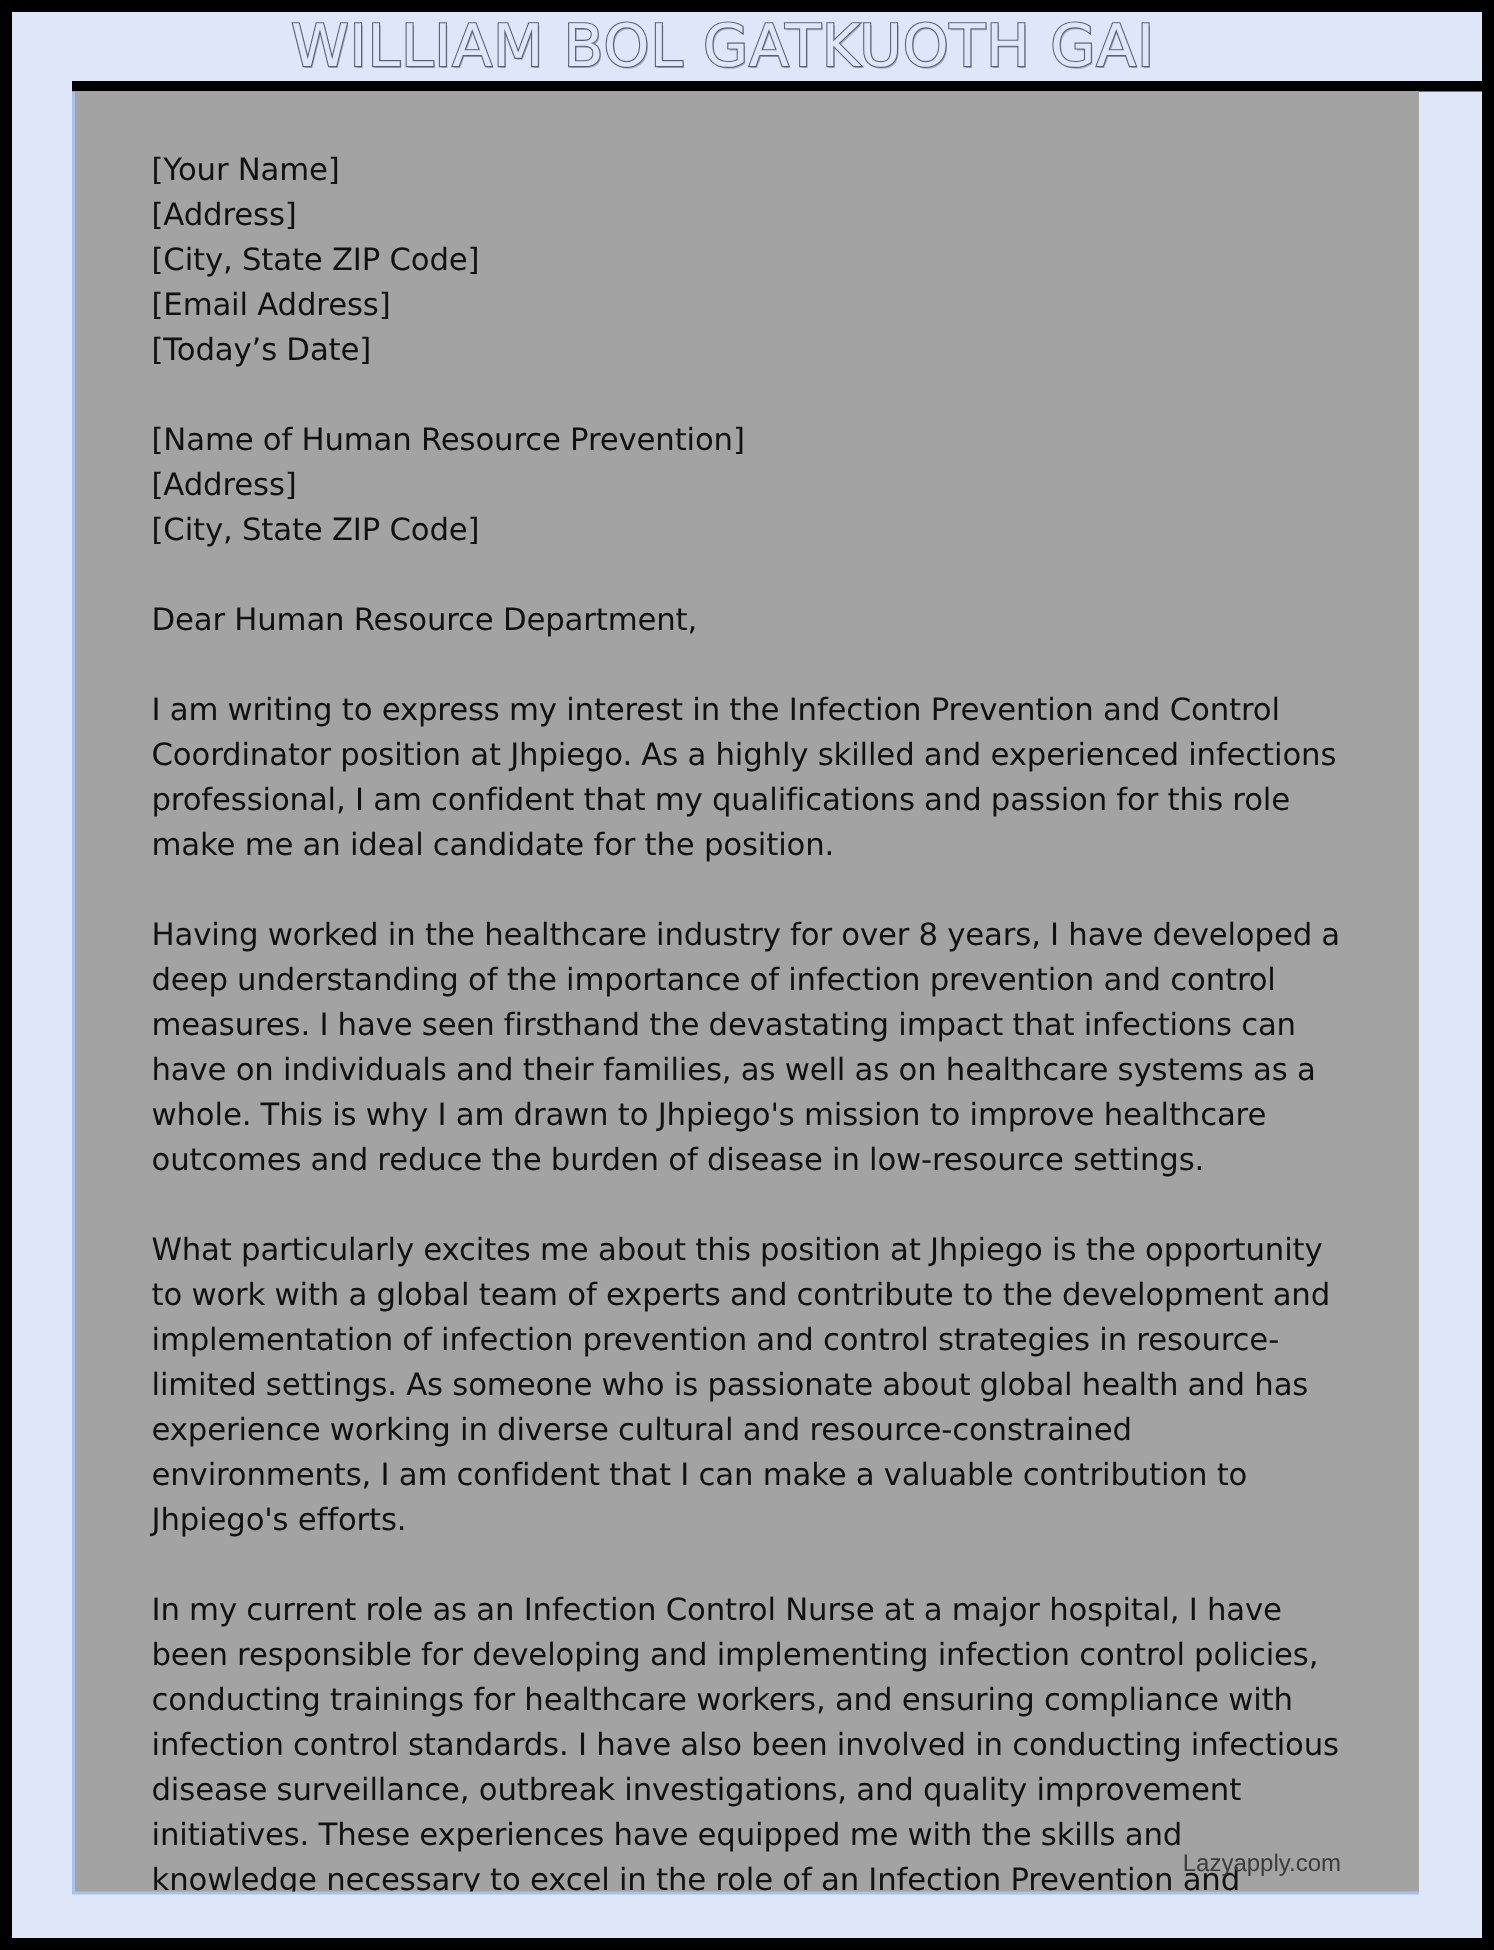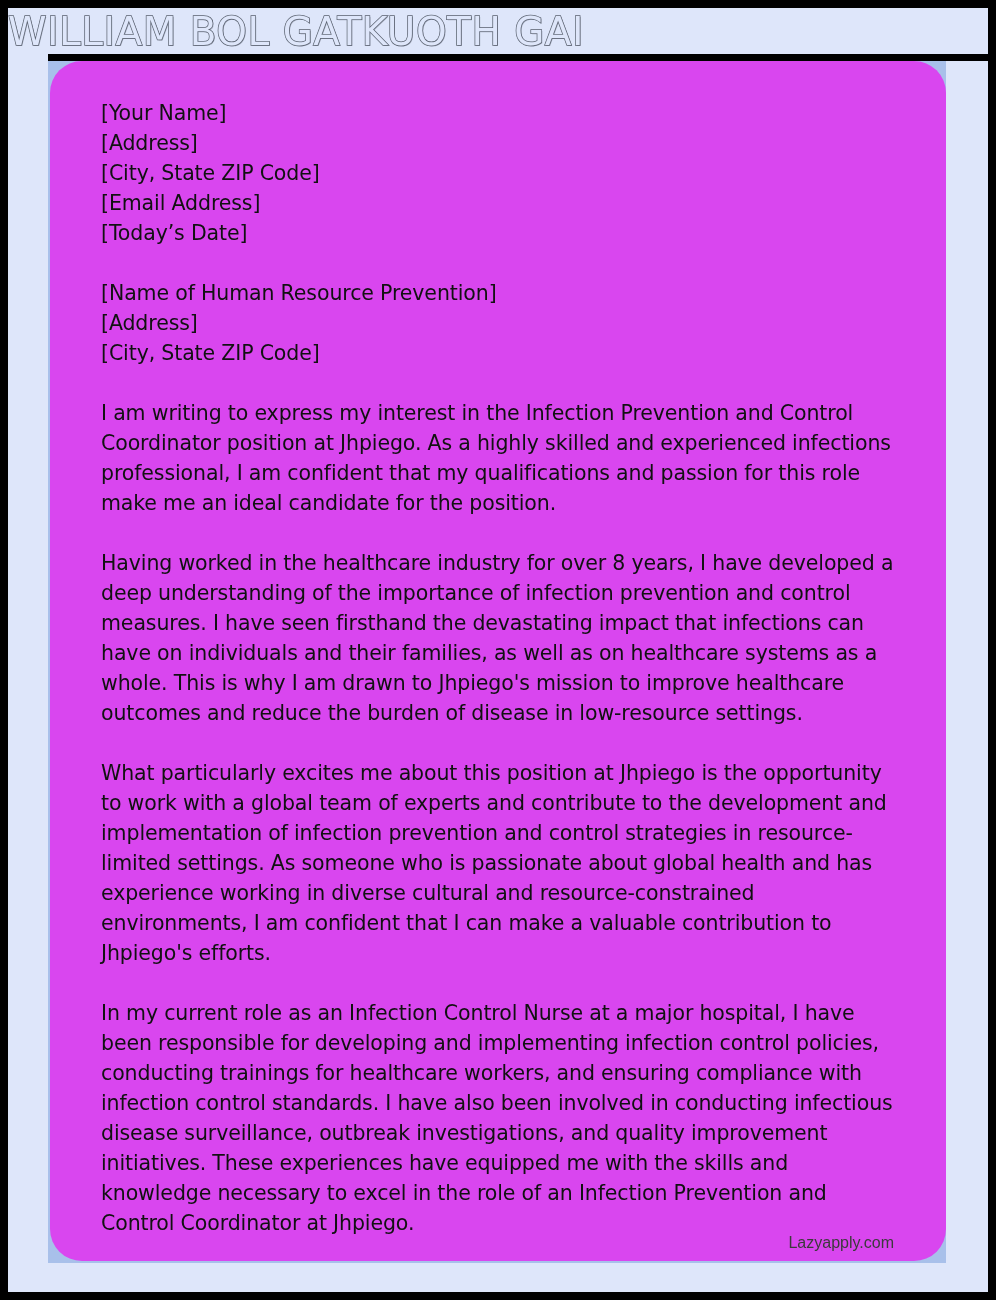--- a/index.html
+++ b/index.html
@@ -38,21 +38,21 @@
 
   
   .header-bar {
     position: absolute;
     left: 0;
     top: 0;
     width: 980px;
     height: 46px;
     display: flex;
     align-items: center;
-    justify-content: flex-start;
+    justify-content: center;
     padding-right: 32px;
   }
 
   .doc-title {
     font-family: "DejaVu Sans", sans-serif;
     font-size: 39px;
     font-weight: 400;
     letter-spacing: 0.5px;
     line-height: 1;
     white-space: nowrap;
@@ -83,23 +83,22 @@
     width: 898px;
     height: 1202px;
     background: #a8c0ea;
     padding: 0 0 2px 2px;
   }
 
   .sheet {
     position: relative;
     width: 896px;
     height: 1200px;
-    background: #d946ef;
+    background: #a3a3a3;
     overflow: hidden;
-    border-radius: 32px;
   }
 
   .sheet-body {
     position: absolute;
     left: 51px;
     top: 37px;
     width: 800px;
   }
 
   
@@ -160,20 +159,21 @@
             <div class="letter-line">[Email Address]</div>
             <div class="letter-line">[Today’s Date]</div>
           </div>
 
           <div class="address-block">
             <div class="letter-line">[Name of Human Resource Prevention]</div>
             <div class="letter-line">[Address]</div>
             <div class="letter-line">[City, State ZIP Code]</div>
           </div>
 
+          <div class="letter-line salutation">Dear Human Resource Department,</div>
 
           <p class="letter-para">I am writing to express my interest in the Infection Prevention and Control Coordinator position at Jhpiego. As a highly skilled and experienced infections professional, I am confident that my qualifications and passion for this role make me an ideal candidate for the position.</p>
           <p class="letter-para">Having worked in the healthcare industry for over 8 years, I have developed a deep understanding of the importance of infection prevention and control measures. I have seen firsthand the devastating impact that infections can have on individuals and their families, as well as on healthcare systems as a whole. This is why I am drawn to Jhpiego's mission to improve healthcare outcomes and reduce the burden of disease in low-resource settings.</p>
           <p class="letter-para">What particularly excites me about this position at Jhpiego is the opportunity to work with a global team of experts and contribute to the development and implementation of infection prevention and control strategies in resource-limited settings. As someone who is passionate about global health and has experience working in diverse cultural and resource-constrained environments, I am confident that I can make a valuable contribution to Jhpiego's efforts.</p>
           <p class="letter-para">In my current role as an Infection Control Nurse at a major hospital, I have been responsible for developing and implementing infection control policies, conducting trainings for healthcare workers, and ensuring compliance with infection control standards. I have also been involved in conducting infectious disease surveillance, outbreak investigations, and quality improvement initiatives. These experiences have equipped me with the skills and knowledge necessary to excel in the role of an Infection Prevention and Control Coordinator at Jhpiego.</p>
 
         </div>
 
         <div class="watermark">Lazyapply.com</div>
       </div>

